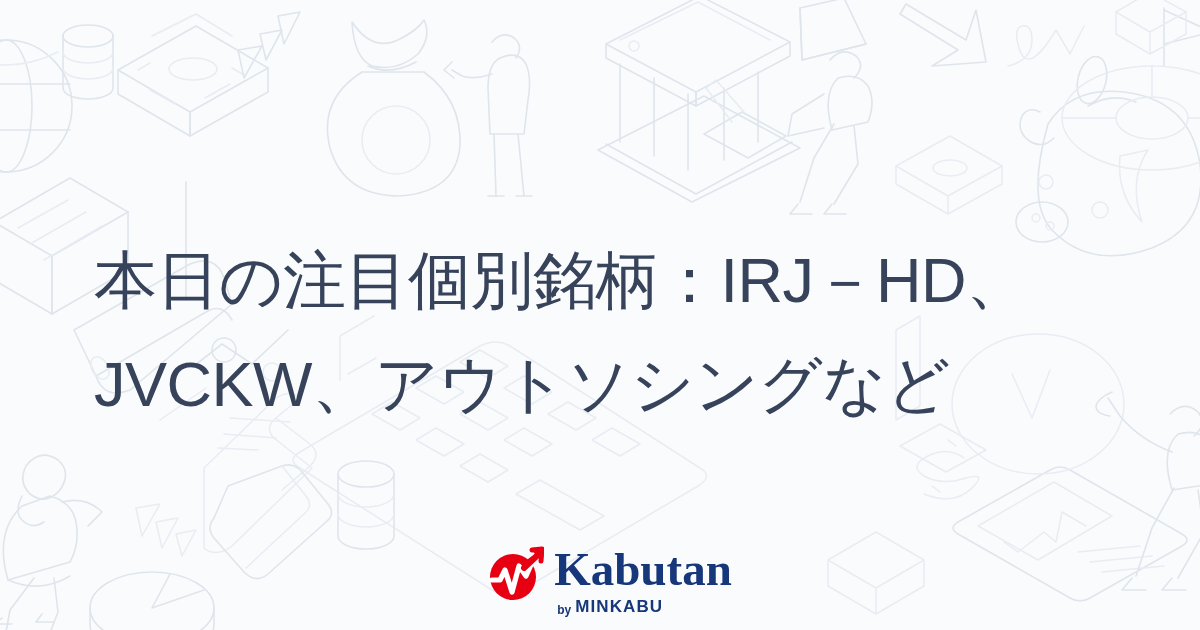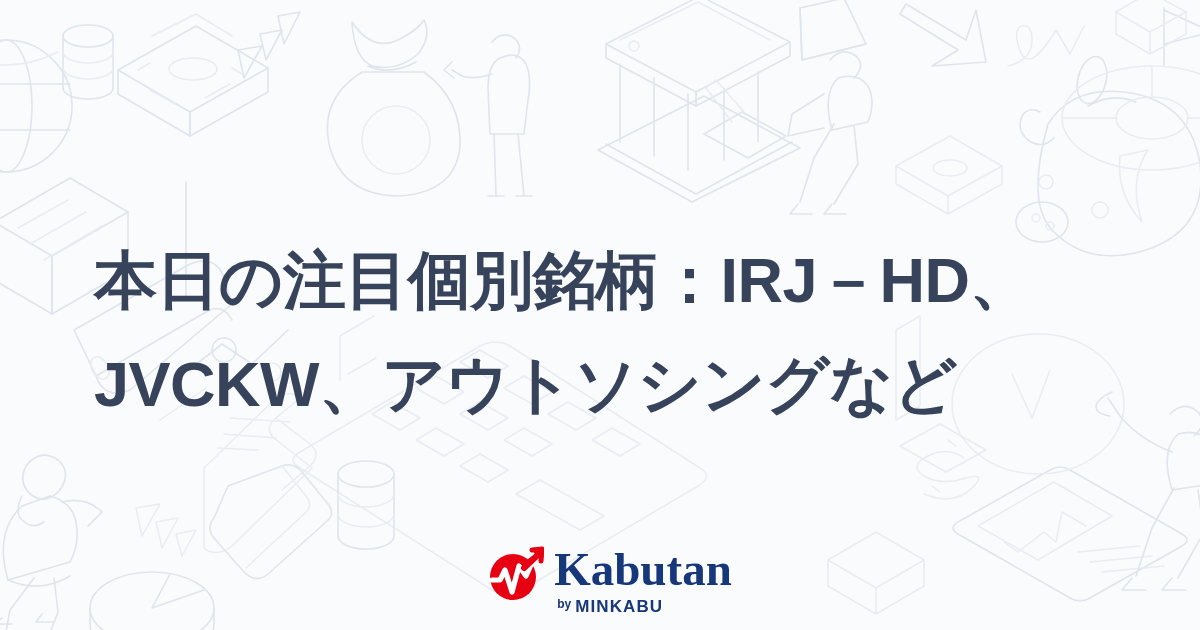--- a/index.html
+++ b/index.html
@@ -50,21 +50,21 @@
   }
 
   
   #headline {
     position: absolute;
     left: 94px;
     top: 186px;
     width: 1024px;
     color: #36435A;
     font-size: 63px;
-    font-weight: 700;
+    font-weight: 400;
     line-height: 104px;
     letter-spacing: -0.5px;
     white-space: pre-line;
   }
 
   
   #logo {
     position: absolute;
     left: 0;
     right: 0;
@@ -91,21 +91,21 @@
   #logo-wordmark {
     font-family: "Liberation Serif", "DejaVu Serif", serif;
     font-weight: 700;
     font-size: 47px;
     line-height: 47px;
     color: #17377B;
     letter-spacing: 0px;
   }
   #logo-sub {
     display: flex;
-    align-items: flex-start;
+    align-items: flex-end;
     gap: 4px;
     margin-top: 4px;
     margin-left: 3px;
   }
   #logo-sub-by {
     font-family: "Liberation Sans", sans-serif;
     font-size: 12px;
     font-weight: 700;
     color: #17377B;
   }

